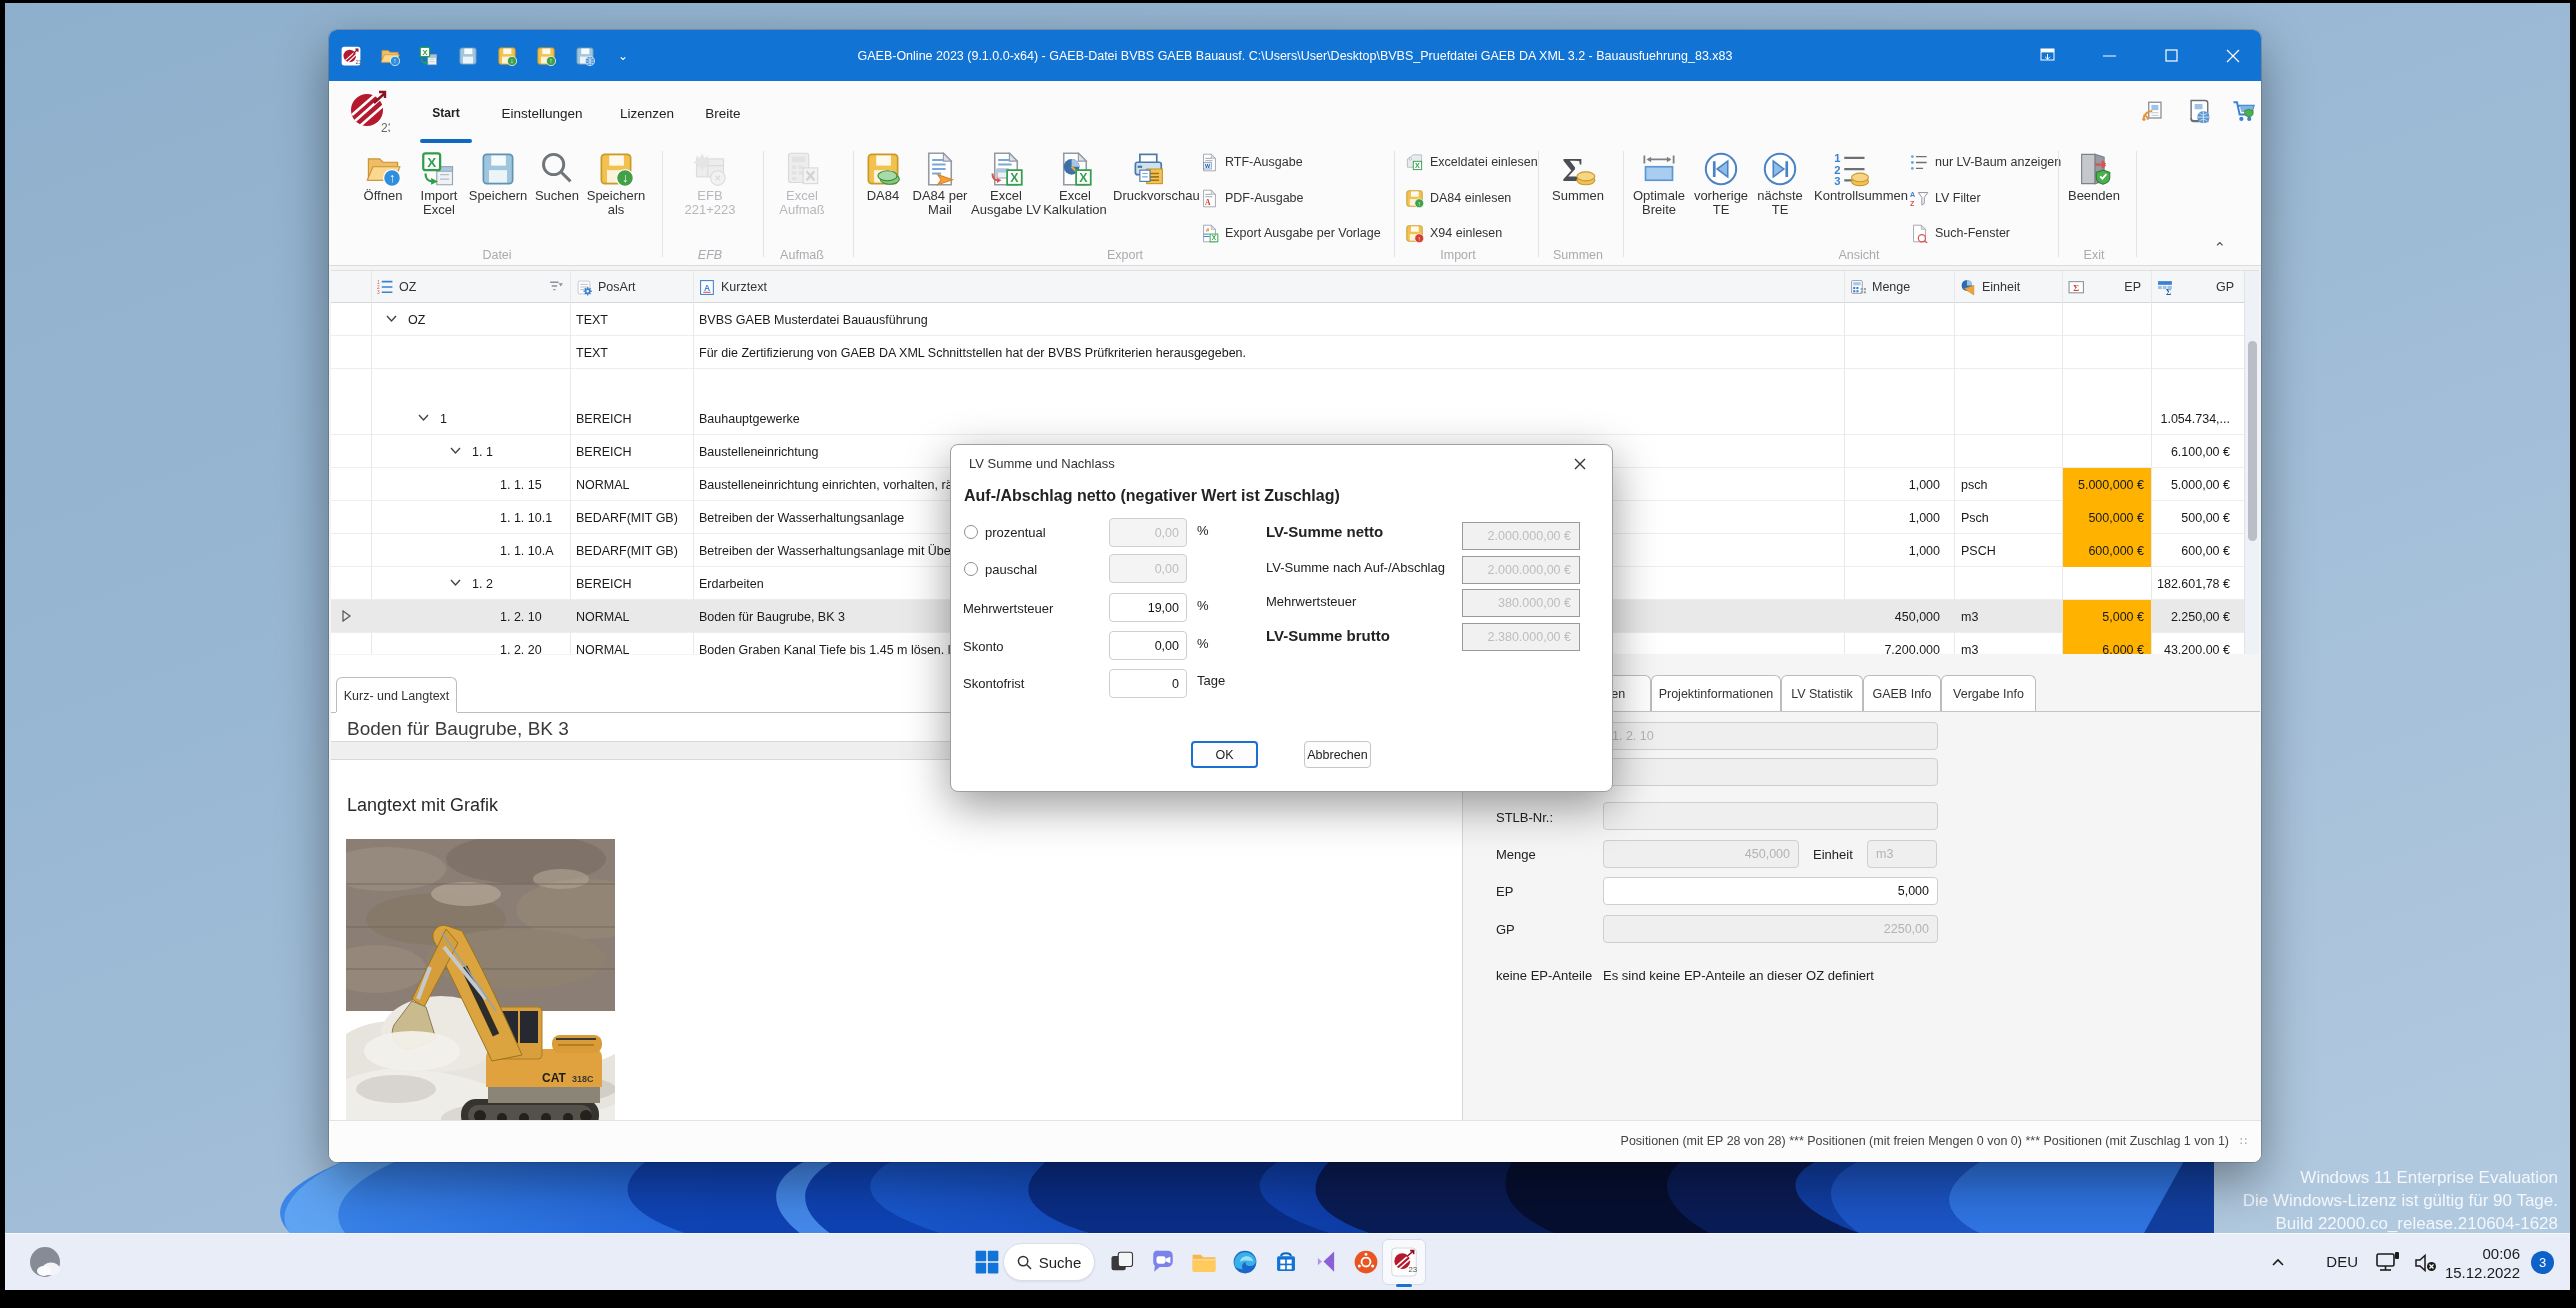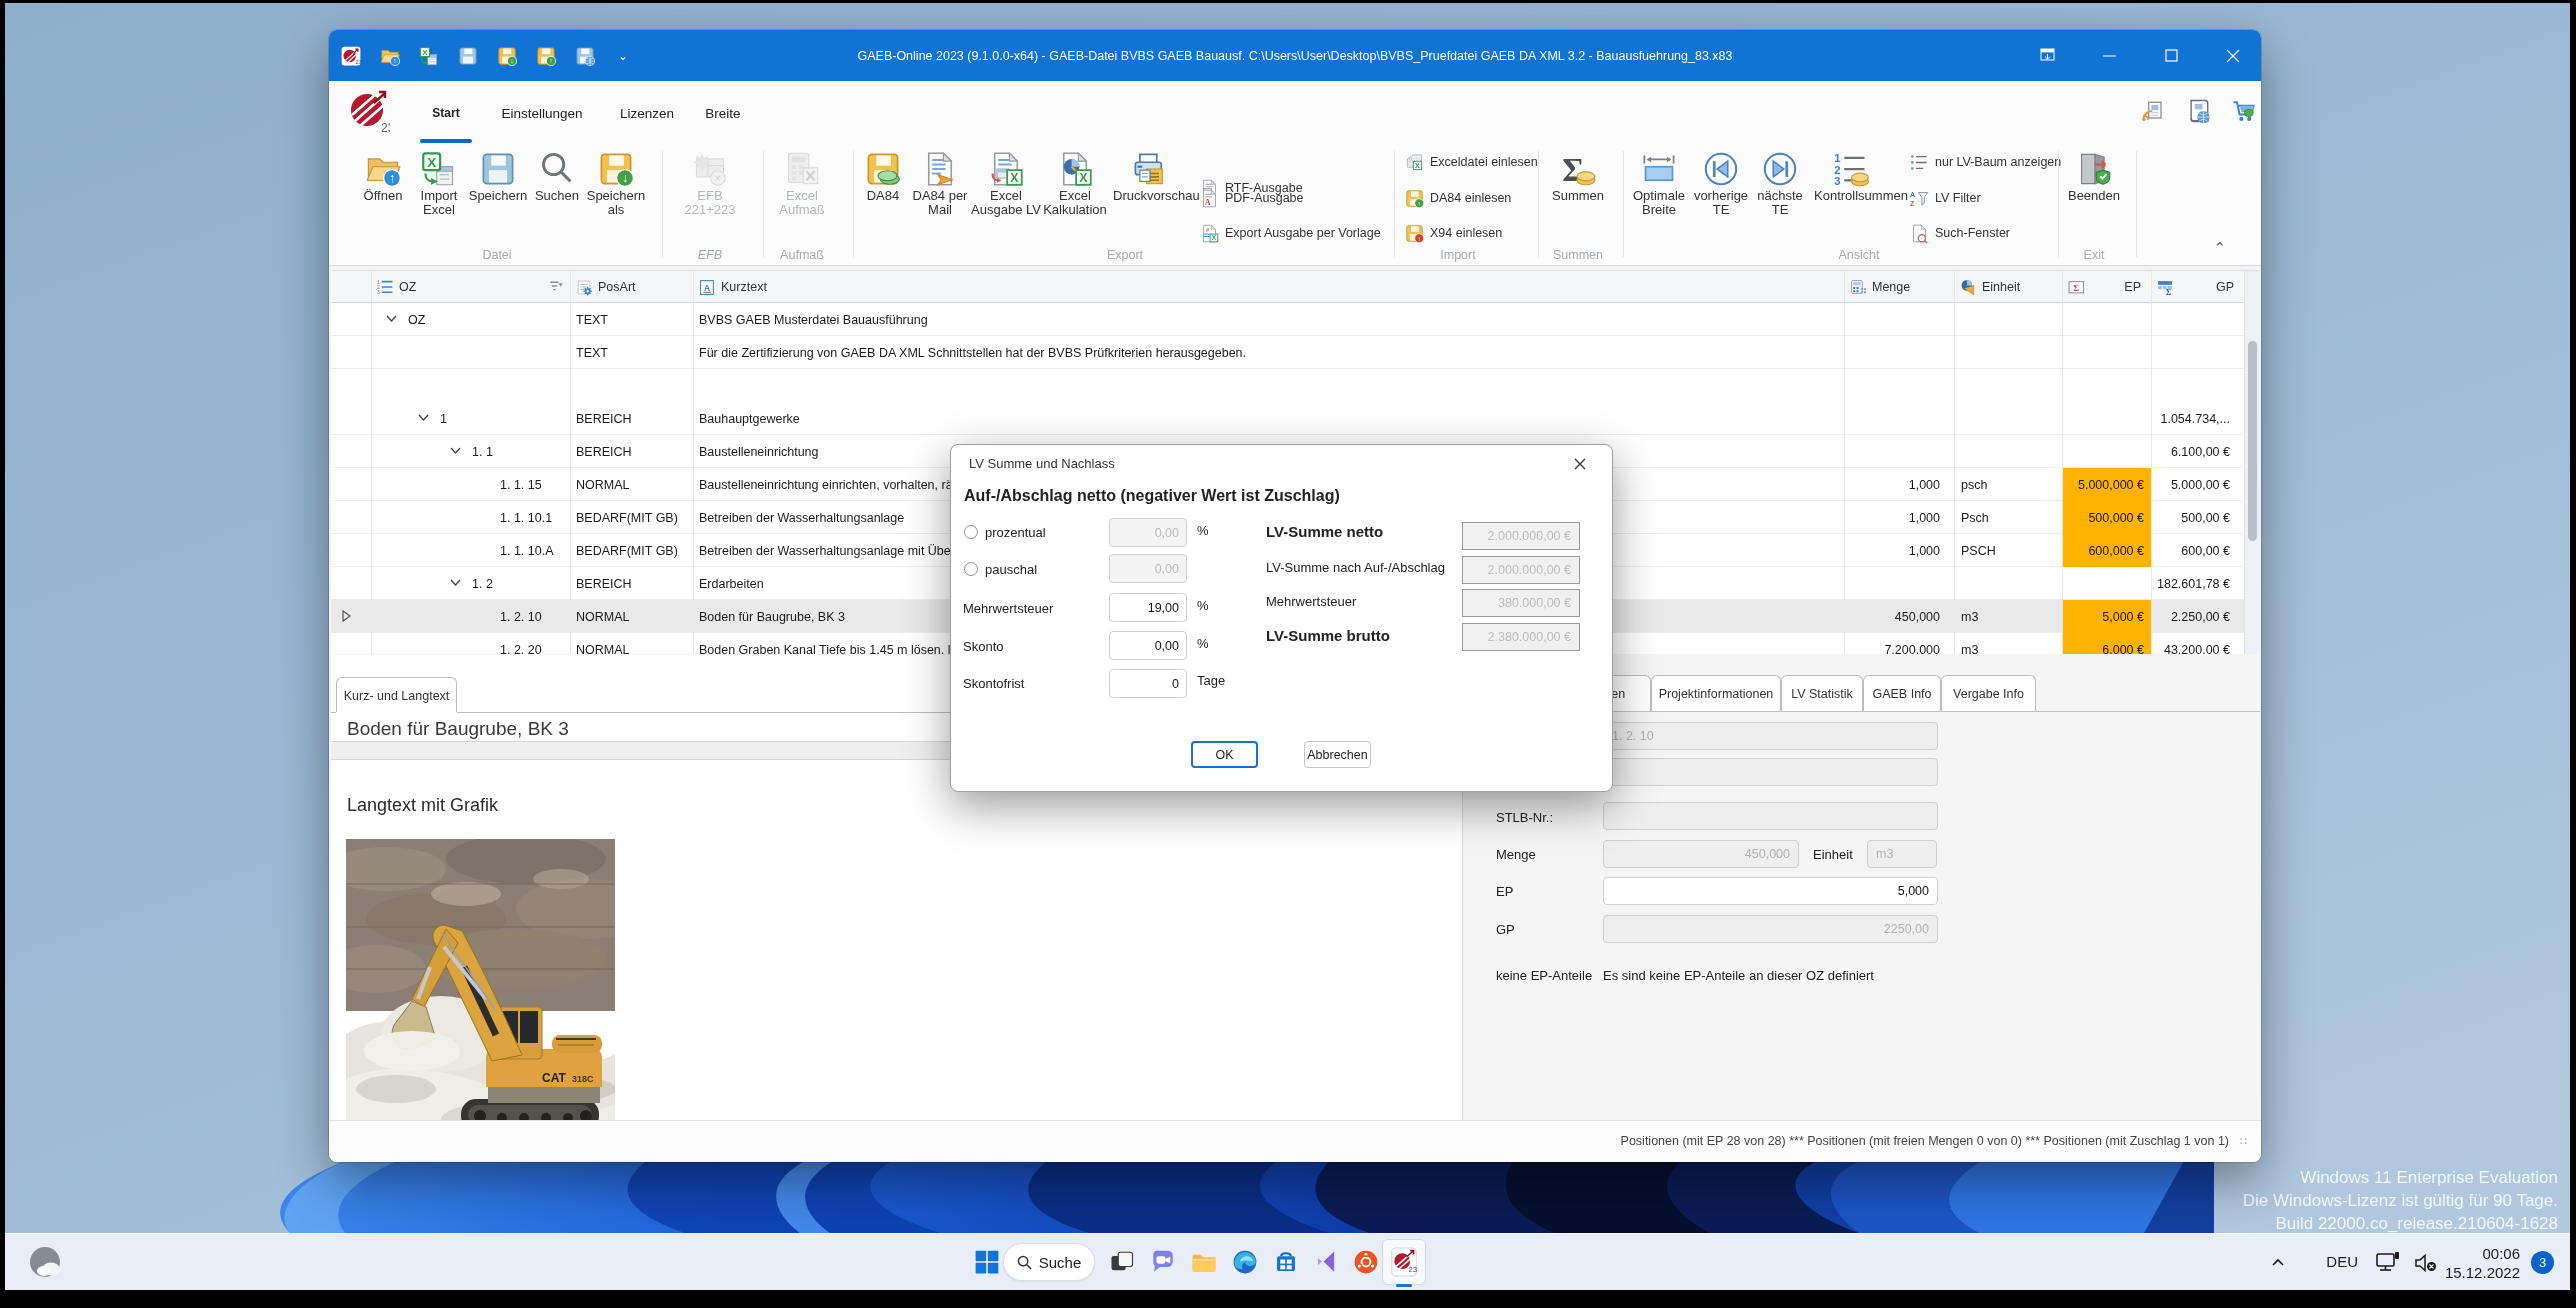--- a/index.html
+++ b/index.html
@@ -354,21 +354,21 @@
               <rect x="5" y="13" width="4" height="2" fill="#4a78a8"></rect>
               <rect x="13" y="16" width="14" height="13" fill="#f6c14e" stroke="#c79a2d"></rect>
               <path d="M16 20 h8 M16 23 h8 M16 26 h8" stroke="#9a7420" stroke-width="1.4"></path>
               <rect x="7" y="17" width="9" height="10" fill="#fff" stroke="#4a78a8"></rect>
               <path d="M9 20 h5 M9 23 h5" stroke="#7ba7d7"></path>
             </svg></div>
           <div class="lb" style="">
             <div>Druckvorschau</div>
           </div>
         </div>
-        <div class="smallbtn" style="position: absolute; left: 871px; top: 5px; margin-top: 26px;">
+        <div class="smallbtn" style="position: absolute; left: 871px; top: 5px;">
           <div class="ic" style="width: 19px; height: 19px; margin-right: 6px;"><svg width="19" height="19" viewBox="0 0 32 32">
               <path d="M6 2 h13 l7 7 v21 h-20 z" fill="#fff" stroke="#939aa4" stroke-width="1.4"></path>
               <path d="M19 2 l7 7 h-7 z" fill="#dde2e8" stroke="#939aa4"></path>
               <path d="M9 9 h10 M9 13 h12" stroke="#9aa1ab" stroke-width="1.6"></path>
               <rect x="6" y="16" width="13" height="11" fill="#e8eef6" stroke="#5b82b8"></rect>
               <text x="12.5" y="25" font-size="9" font-weight="bold" fill="#2458a6" text-anchor="middle">W</text>
             </svg></div>
           <span>RTF-Ausgabe</span>
         </div>
         <div class="smallbtn" style="position: absolute; left: 871px; top: 41px;">

